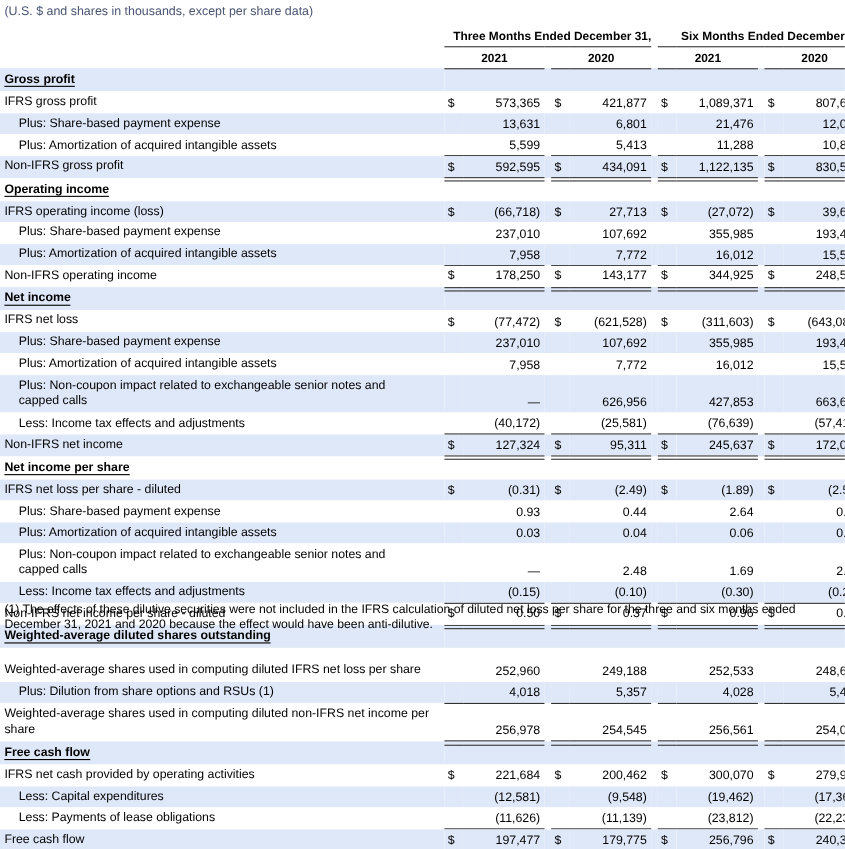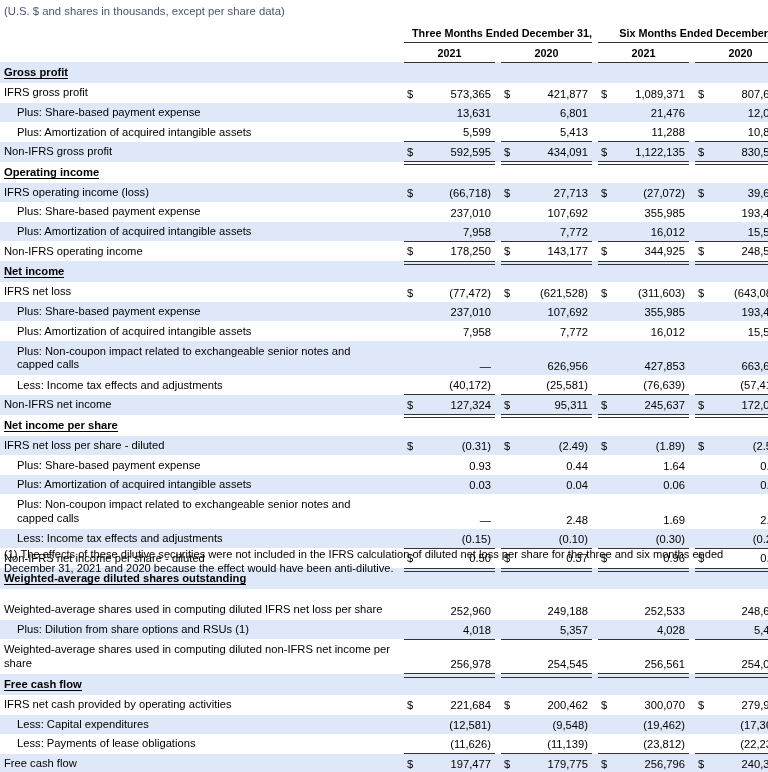--- a/index.html
+++ b/index.html
@@ -386,21 +386,21 @@
         </tr>
         <tr class="plain">
           <td class="label indent">Plus: Share-based payment expense</td>
           <td class="cur"></td>
           <td class="num">0.93</td>
           <td></td>
           <td class="cur"></td>
           <td class="num">0.44</td>
           <td></td>
           <td class="cur"></td>
-          <td class="num">1.64</td>
+          <td class="num">2.64</td>
           <td></td>
           <td class="cur"></td>
           <td class="num">0.78</td>
         </tr>
         <tr class="shade">
           <td class="label indent">Plus: Amortization of acquired intangible assets</td>
           <td class="cur"></td>
           <td class="num">0.03</td>
           <td></td>
           <td class="cur"></td>

